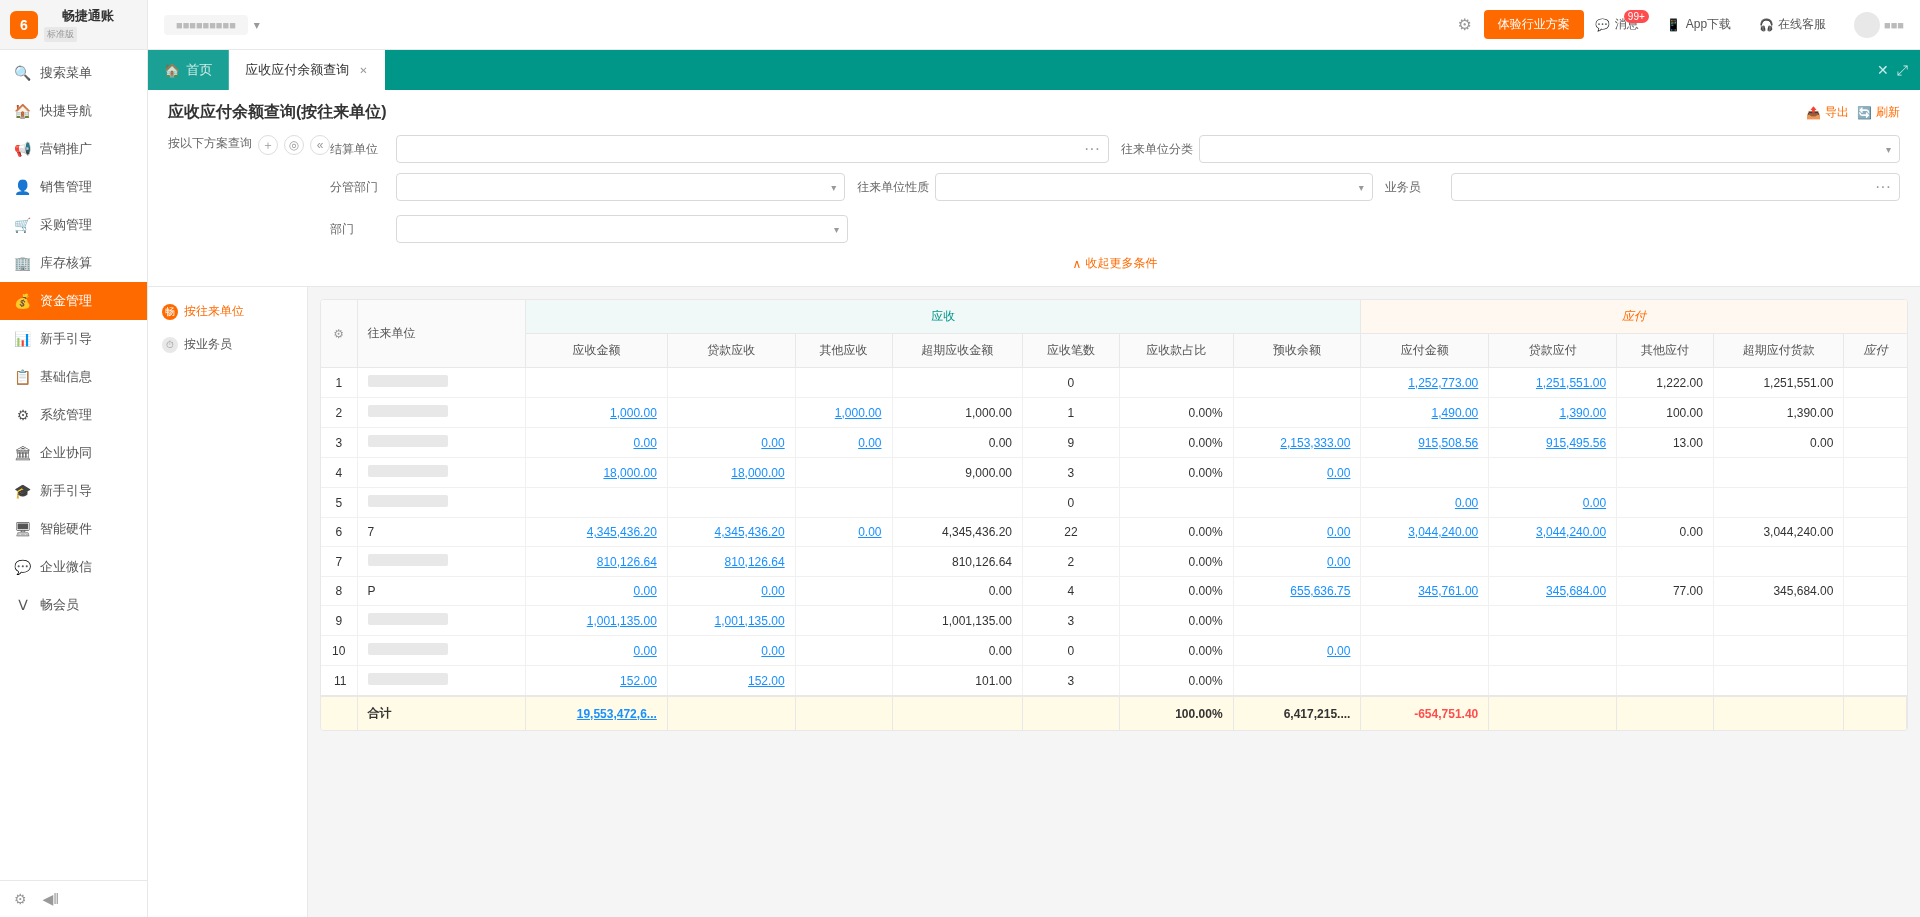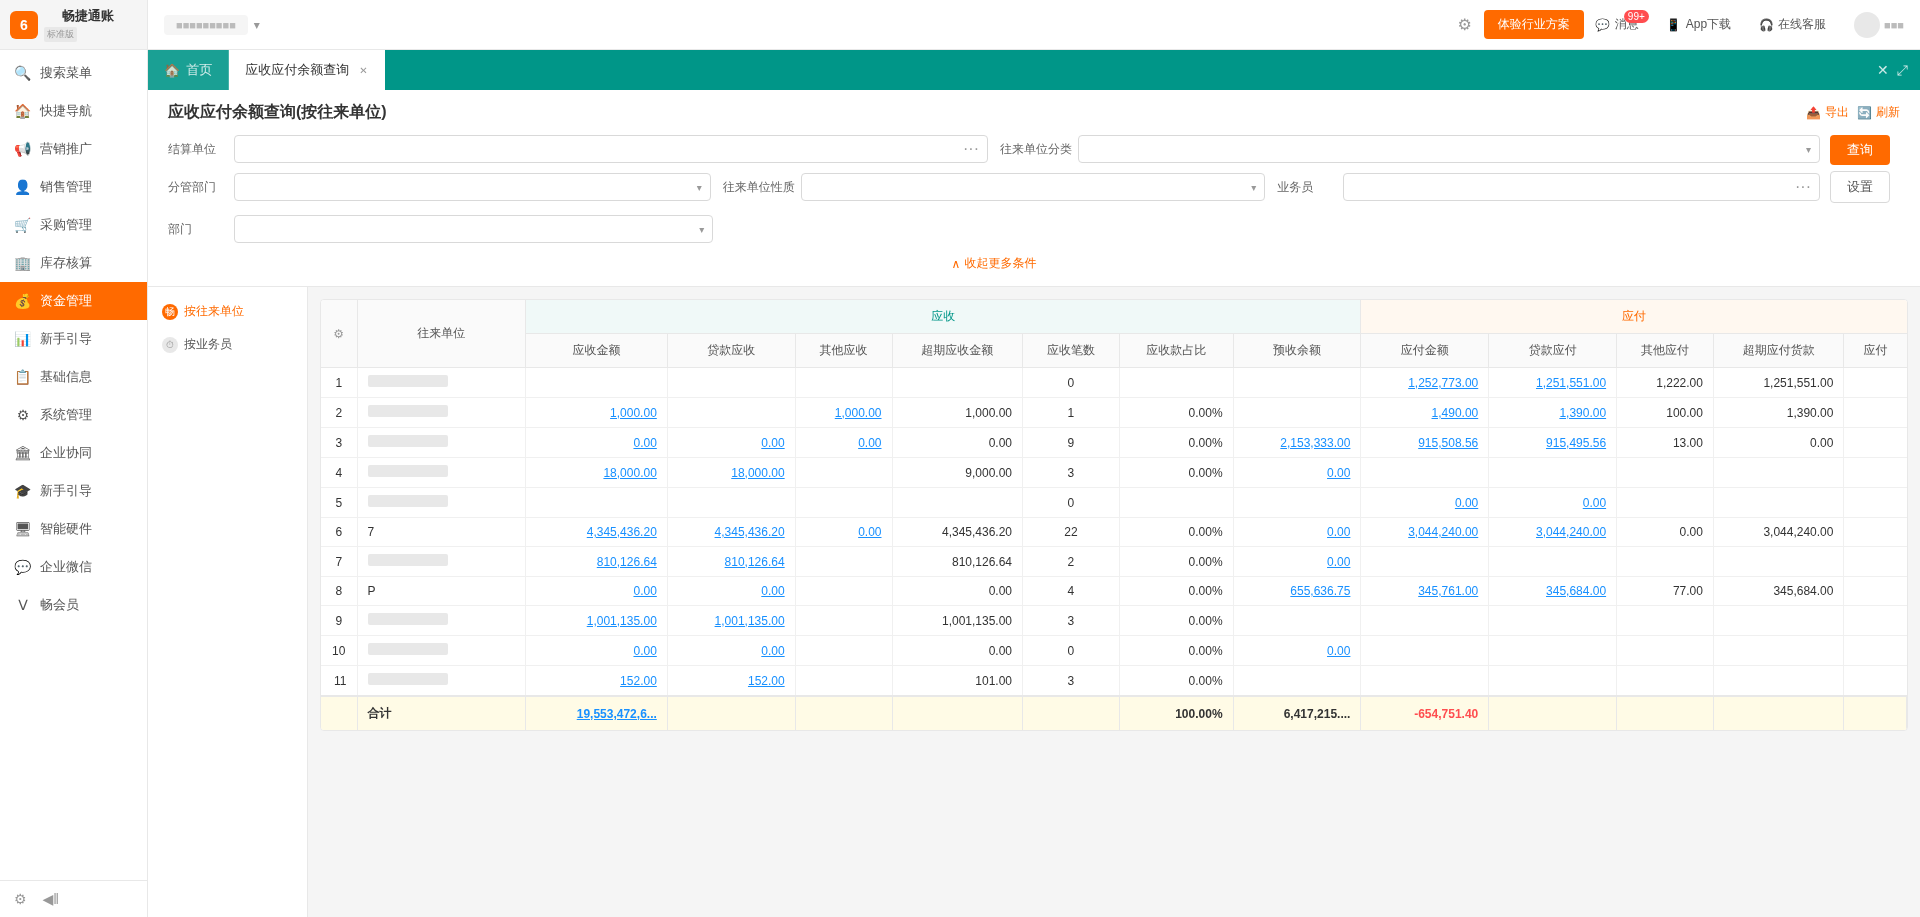--- a/index.html
+++ b/index.html
@@ -65,21 +65,21 @@
     .left-panel-item .item-icon { width: 16px; height: 16px; border-radius: 50%; display: flex; align-items: center; justify-content: center; font-size: 10px; }
     .left-panel-item.active .item-icon { background: #ff6a00; color: white; }
     .left-panel-item .item-icon.gray { background: #e8e8e8; color: #999; }
 
     
     .table-area { flex: 1; overflow: auto; background: #f5f5f5; padding: 12px; }
     .data-table { background: #fff; border: 1px solid #e8e8e8; border-radius: 4px; overflow: auto; }
     table { width: 100%; border-collapse: collapse; font-size: 12px; }
     thead tr { background: #fafafa; }
     thead th { padding: 8px 10px; text-align: center; border-bottom: 1px solid #e8e8e8; border-right: 1px solid #e8e8e8; color: #555; font-weight: 500; white-space: nowrap; }
-    thead th:last-child { border-right: none; }
+    thead th:last-child { border-right: none; font-style: italic; }
     .th-group { background: #f0f9f8; color: #009688; }
     .th-group-ap { background: #fff8f0; color: #ff6a00; }
     tbody td { padding: 7px 10px; border-bottom: 1px solid #f0f0f0; border-right: 1px solid #f0f0f0; white-space: nowrap; text-align: right; }
     tbody td:first-child, tbody td:nth-child(2) { text-align: center; }
     tbody td:nth-child(2) { text-align: left; }
     tbody td:last-child { border-right: none; }
     .td-link { color: #1890ff; text-decoration: underline; cursor: pointer; }
     tfoot tr { background: #fffbe6; }
     tfoot td { padding: 8px 10px; font-weight: 600; border-top: 2px solid #e8e8e8; border-right: 1px solid #e8e8e8; text-align: right; }
     tfoot td:first-child, tfoot td:nth-child(2) { text-align: left; }
@@ -235,20 +235,26 @@
             <span>导出</span>
           </button>
           <button class="page-action-btn">
             <span>🔄</span>
             <span>刷新</span>
           </button>
         </div>
       </div>
 
       <div class="filter-main">
+        <div style="display:flex;align-items:flex-start;gap:6px;padding-bottom:12px;flex-shrink:0;">
+          <span class="filter-label">按以下方案查询</span>
+          <span class="filter-add-btn">＋</span>
+          <span class="filter-add-btn">◎</span>
+          <span class="filter-add-btn">«</span>
+        </div>
 
         <div class="filter-fields-area">
 
           <div class="filter-row" style="margin-bottom:10px;">
             <div class="filter-field">
               <span class="filter-field-label">结算单位</span>
               <div class="filter-input" style="flex:1;">
                 <span></span>
                 <span class="filter-dots">···</span>
               </div>
@@ -297,24 +303,20 @@
           </div>
 
           <div style="text-align:center;padding-bottom:8px;">
             <span class="collapse-btn">
               <span>∧</span>
               <span>收起更多条件</span>
             </span>
           </div>
         </div>
 
-        <div class="btn-col">
-          <button class="query-btn">查询</button>
-          <button class="set-btn">设置</button>
-        </div>
       </div>
     </div>
 
     <div class="content-area">
 
       <div class="left-panel">
         <div class="left-panel-item active">
           <div class="item-icon" style="background:#ff6a00;color:white;width:16px;height:16px;border-radius:50%;font-size:10px;display:flex;align-items:center;justify-content:center;">畅</div>
           <span>按往来单位</span>
         </div>
@@ -325,21 +327,21 @@
       </div>
 
       <div class="table-area">
         <div class="data-table">
           <table>
             <thead>
               <tr>
                 <th rowspan="2" style="width:36px;">
                   <div class="settings-icon-cell">⚙</div>
                 </th>
-                <th rowspan="2" style="min-width:120px;text-align:center;">往来单位</th>
+                <th rowspan="2" style="min-width:120px;text-align:left;">往来单位</th>
                 <th colspan="7" class="th-group">应收</th>
                 <th colspan="5" class="th-group-ap">应付</th>
               </tr>
               <tr>
                 <th>应收金额</th>
                 <th>贷款应收</th>
                 <th>其他应收</th>
                 <th>超期应收金额</th>
                 <th>应收笔数</th>
                 <th>应收款占比</th>

